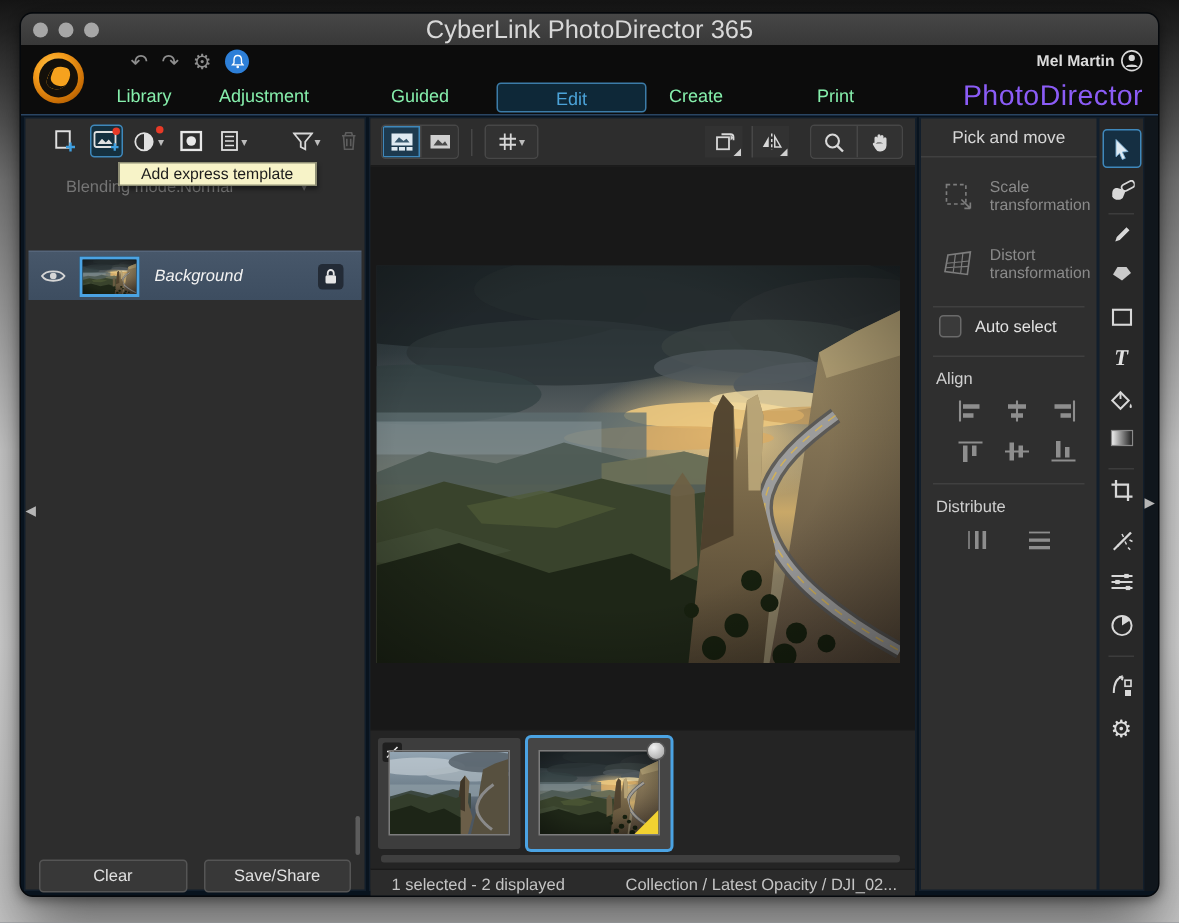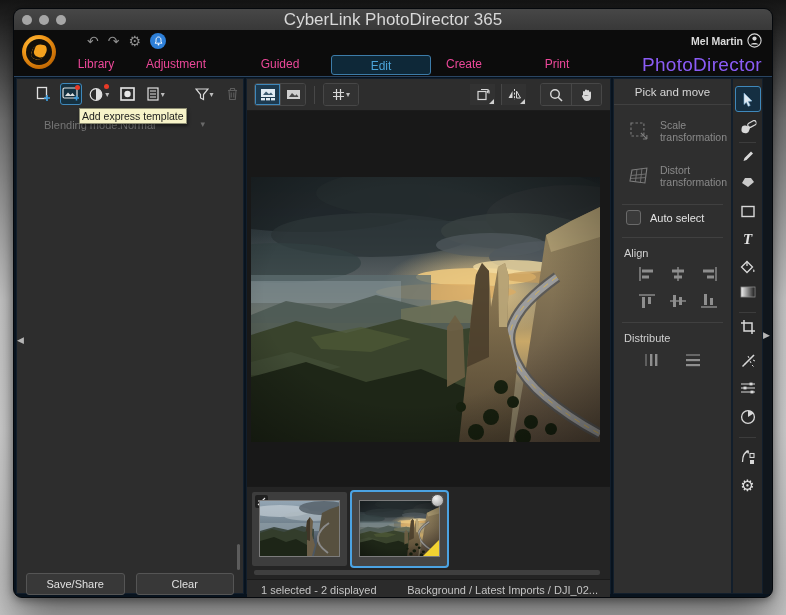--- a/index.html
+++ b/index.html
@@ -28,41 +28,41 @@
   .logo .swoosh { position:absolute; left:10px; top:9px; width:14px; height:16px; background:#f6a21e;
     border-radius:70% 30% 60% 40% / 60% 40% 70% 30%; transform:rotate(18deg);
     box-shadow:inset 2px -3px 0 #14100a; }
   .quick { position:absolute; left:73px; top:3px; display:flex; align-items:center; gap:9px; }
   .qicon { color:#8e8e8e; font-size:14px; line-height:16px; }
   .bell-wrap { width:16px; height:16px; border-radius:50%; background:#2d7fd8; display:flex; align-items:center; justify-content:center; }
   .userbox { position:absolute; right:10px; top:3px; display:flex; align-items:center; gap:4px; }
   .username { font-size:10.5px; color:#dcdcdc; font-weight:bold; }
   
   .tabbar { position:absolute; left:0; top:45px; right:0; height:22px; background:#0c0c0c; }
-  .tab { position:absolute; top:3px; transform:translateX(-50%); font-size:12px; color:#ec4899; white-space:nowrap; cursor:default; }
+  .tab { position:absolute; top:3px; transform:translateX(-50%); font-size:12px; color:#86efac; white-space:nowrap; cursor:default; }
   .tab.active-box { top:1px; width:100px; height:20px; line-height:20px; text-align:center;
     border:1px solid #3c7ca9; border-radius:3px; background:#0e2838; color:#4ba3d8; }
   .brand { position:absolute; right:10px; top:0px; font-size:19px; font-weight:300; color:#8b5cf6; letter-spacing:.3px; }
   
   .main { position:absolute; left:0; top:67px; right:0; bottom:0; background:#08131e; border-top:1px solid #2a4562; }
   .panel { position:absolute; top:1px; bottom:3px; background:#2d2d2d; border:1px solid #121e2b; }
   .left-panel  { left:2px;   width:228px; }
   .center-panel{ left:232px; width:365px; background:#232323; }
   .right-options{ left:599px; width:119px; background:#2f2f2f; }
   .tool-strip  { left:718px; width:31px; background:#282828; }
   .edge-strip  { left:749px; width:9px; background:#10161c; border:none; }
   .collapse-arrow { position:absolute; font-size:9px; color:#b5b5b5; }
   
   .lp-toolbar { position:absolute; left:0; top:0; right:0; height:30px; display:flex; align-items:center; gap:7px; padding-left:15px; }
   .lpt-btn { position:relative; width:24px; height:22px; display:flex; align-items:center; justify-content:center; border-radius:3px; }
   .lpt-btn.sel { border:1px solid #3f88bb; background:#15303f; }
   .reddot { position:absolute; right:1px; top:1px; width:5px; height:5px; border-radius:50%; background:#e83a27; }
   .caret { font-size:8px; color:#bdbdbd; margin-left:1px; }
   .tooltip { position:absolute; left:62px; top:29px; z-index:9; background:#f7f3c8; color:#1c1c1c;
-    border:1px solid #8e8e74; font-size:10.5px; padding:1px 2px; white-space:nowrap; box-shadow:1px 2px 3px rgba(0,0,0,.45); }
+    border:1px solid #8e8e74; font-size:10.5px; padding:1px 14px; white-space:nowrap; box-shadow:1px 2px 3px rgba(0,0,0,.45); }
   .row-blend { position:absolute; left:0; top:36px; right:16px; height:20px; color:#757575;padding-left:17px; }
   .row-blend .lbl { position:absolute; left:27px; top:4px; }
   .row-blend .val { position:absolute; left:103px; top:4px; }
   .row-blend .dd  { position:absolute; right:22px; top:4px; font-size:9px; color:#6a6a6a; }
   .row-opacity { position:absolute; left:0; top:60px; right:0; height:20px; color:#9a9a9a; }
   .row-opacity .lbl { position:absolute; left:53px; top:3px; }
   .slider-track { position:absolute; left:92px; top:9px; width:86px; height:2px; background:#6f6f6f; }
   .slider-thumb { position:absolute; left:166px; top:1px; width:9px; height:12px; background:#cfcfcf;
     clip-path:polygon(50% 0,100% 38%,100% 100%,0 100%,0 38%); }
   .row-opacity .val { position:absolute; left:190px; top:3px; color:#b5b5b5; }
@@ -324,26 +324,44 @@
 
       <div class="tooltip">Add express template</div>
 
       <div class="row-blend">
         <span class="lbl">Blending mode:</span>
         <span class="val">Normal</span>
         <span class="dd">▾</span>
       </div>
 
 
+      <div class="layer-row">
+        <svg class="eye" width="17" height="12" viewBox="0 0 17 12">
+          <path d="M1,6 C3.5,1.8 13.5,1.8 16,6 C13.5,10.2 3.5,10.2 1,6 Z" fill="none" stroke="#d6d6d6" stroke-width="1.2"></path>
+          <circle cx="8.5" cy="6" r="2.2" fill="#d6d6d6"></circle>
+        </svg>
+        <span class="layer-thumb">
+          <svg viewBox="0 0 349 265" preserveAspectRatio="none">
+              <use href="#ph-main"></use>
+            </svg>
+        </span>
+        <span class="layer-name">Background</span>
+        <span class="lock-badge">
+          <svg width="9" height="11" viewBox="0 0 9 11">
+            <rect x="1" y="4.5" width="7" height="5.5" rx="1" fill="#e6e6e6"></rect>
+            <path d="M2.5,4.5 V3 a2,2 0 0 1 4,0 V4.5" fill="none" stroke="#e6e6e6" stroke-width="1.2"></path>
+          </svg>
+        </span>
+      </div>
 
       <span class="lp-scrollbar"></span>
 
       <div class="lp-buttons">
+        <span class="btn">Clear</span>
         <span class="btn">Save/Share</span>
-        <span class="btn">Clear</span>
       </div>
     </div>
 
     <div class="panel center-panel">
       <div class="cp-toolbar">
         <span class="tb-group">
           <span class="tb-btn sel">
             <svg width="16" height="13" viewBox="0 0 16 13">
               <rect x="1" y="1" width="14" height="8" fill="#dfeaf2"></rect>
               <path d="M3,7 L6,3.5 L9,6 L11,4.5 L13,7 Z" fill="#3a5a70"></path>
@@ -428,21 +446,21 @@
               </svg>
             <span class="flag-corner"></span>
           </span>
           <span class="badge-circle"></span>
         </div>
         <span class="fs-scroll"></span>
       </div>
 
       <div class="statusbar">
         <span class="status-left">1 selected - 2 displayed</span>
-        <span class="breadcrumb">Background / Latest Imports / DJI_02...</span>
+        <span class="breadcrumb">Collection / Latest Opacity / DJI_02...</span>
       </div>
     </div>
 
     <div class="panel right-options">
       <div class="ro-header">Pick and move</div>
 
       <div class="ro-item" style="top:40px">
         <svg width="22" height="22" viewBox="0 0 22 22">
           <rect x="3" y="3" width="13" height="13" fill="none" stroke="#7d7d7d" stroke-width="1.1" stroke-dasharray="2.5 2"></rect>
           <path d="M13,13 L19,19 M19,19 v-4 M19,19 h-4" stroke="#7d7d7d" stroke-width="1.1" fill="none"></path>

